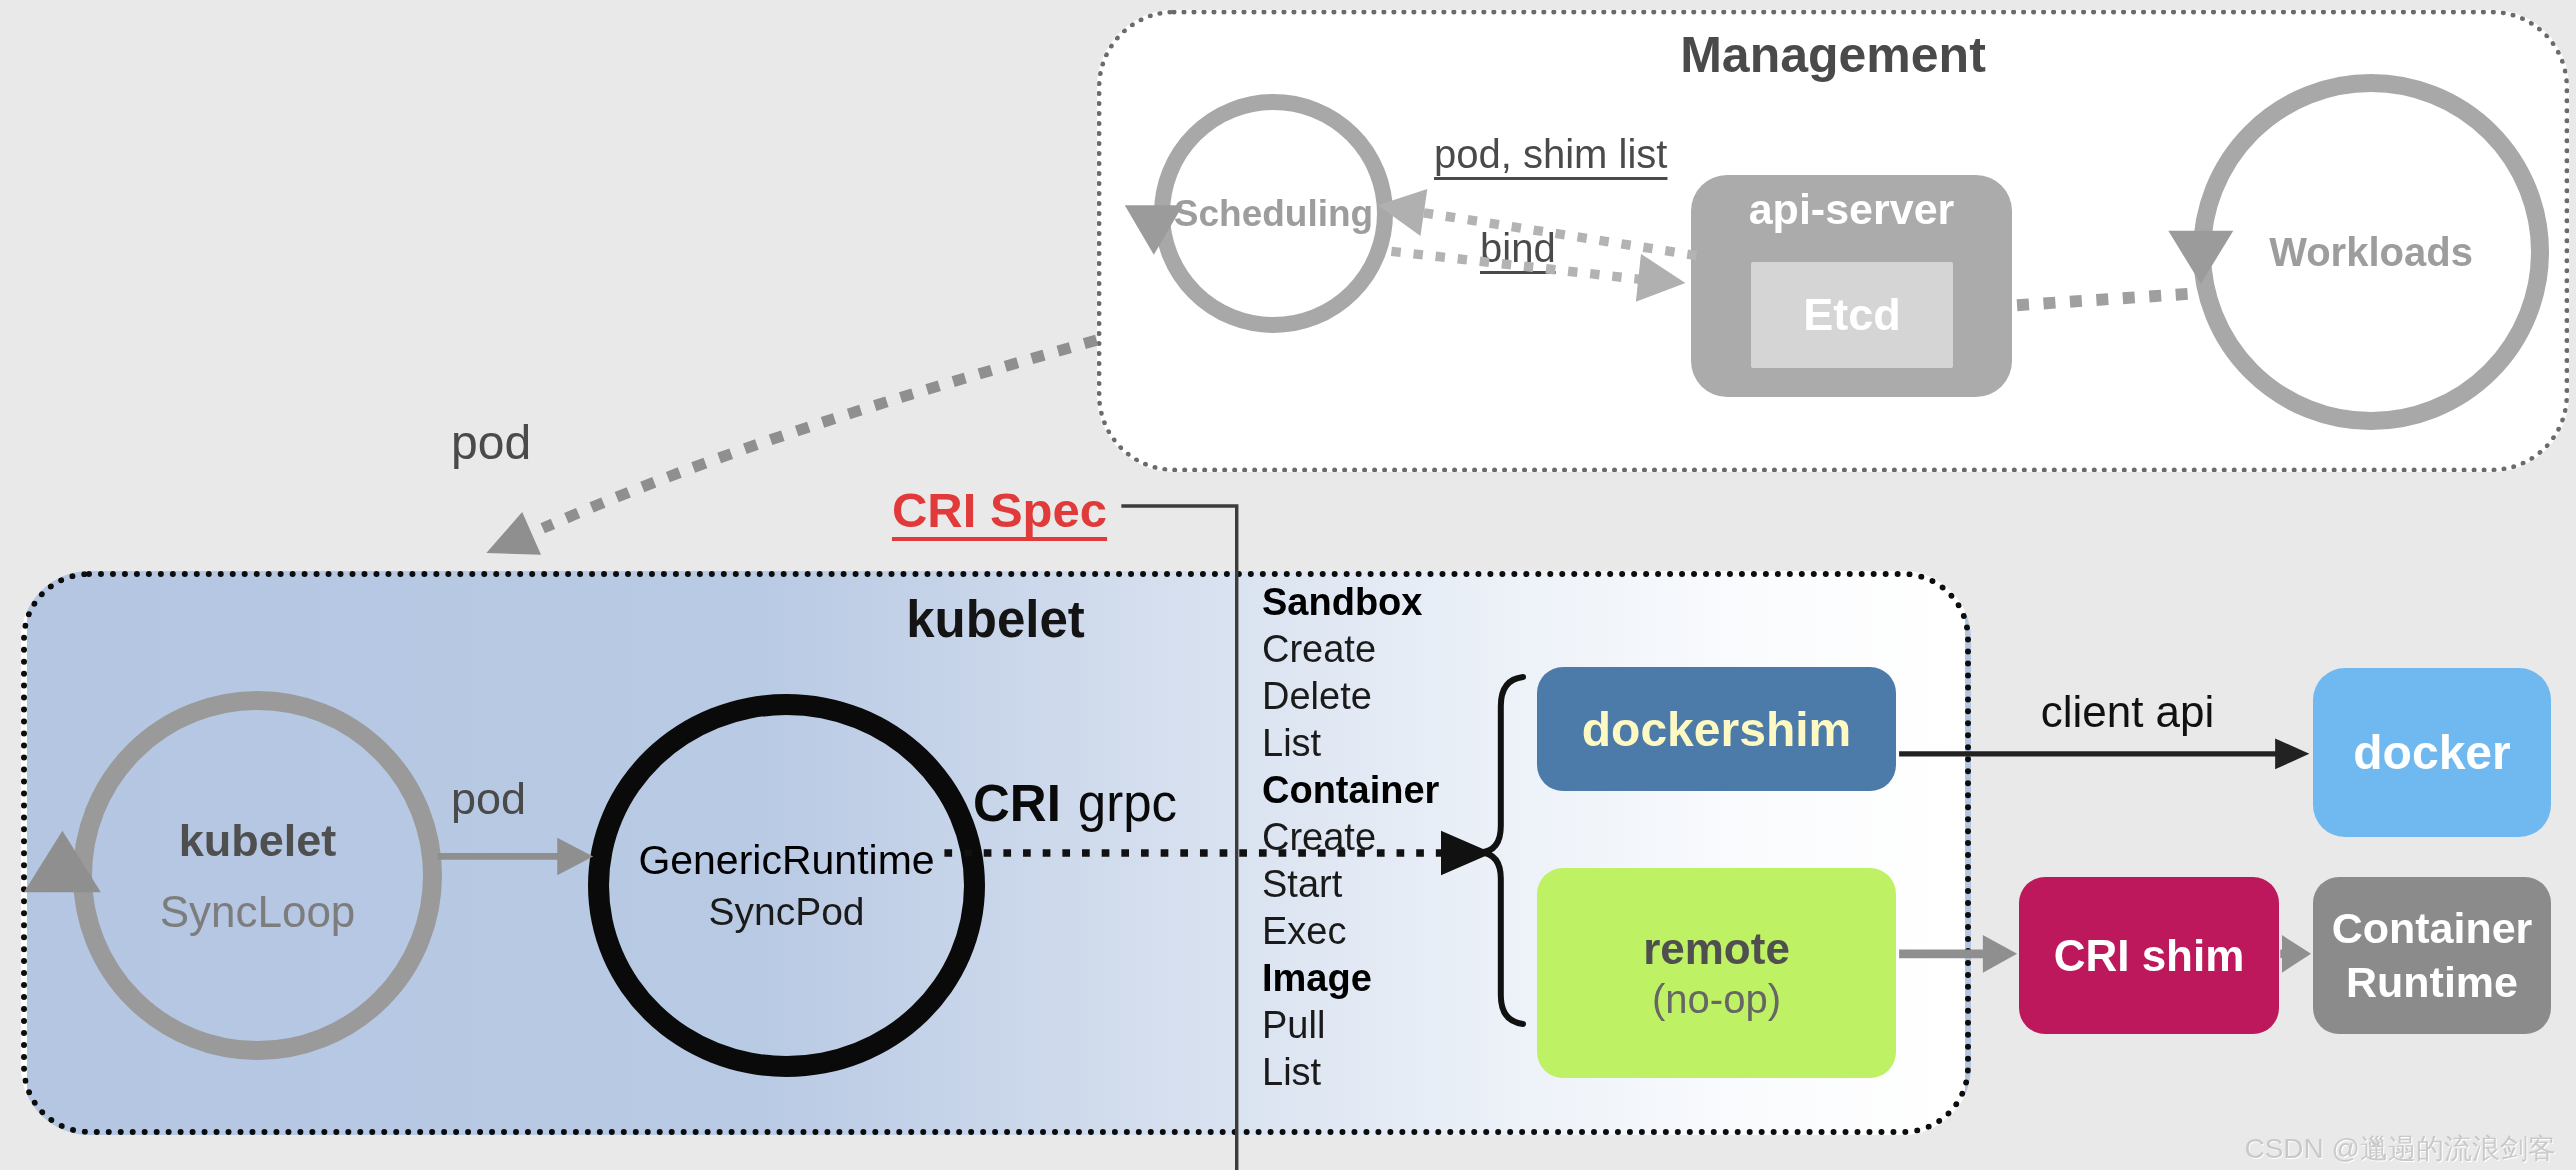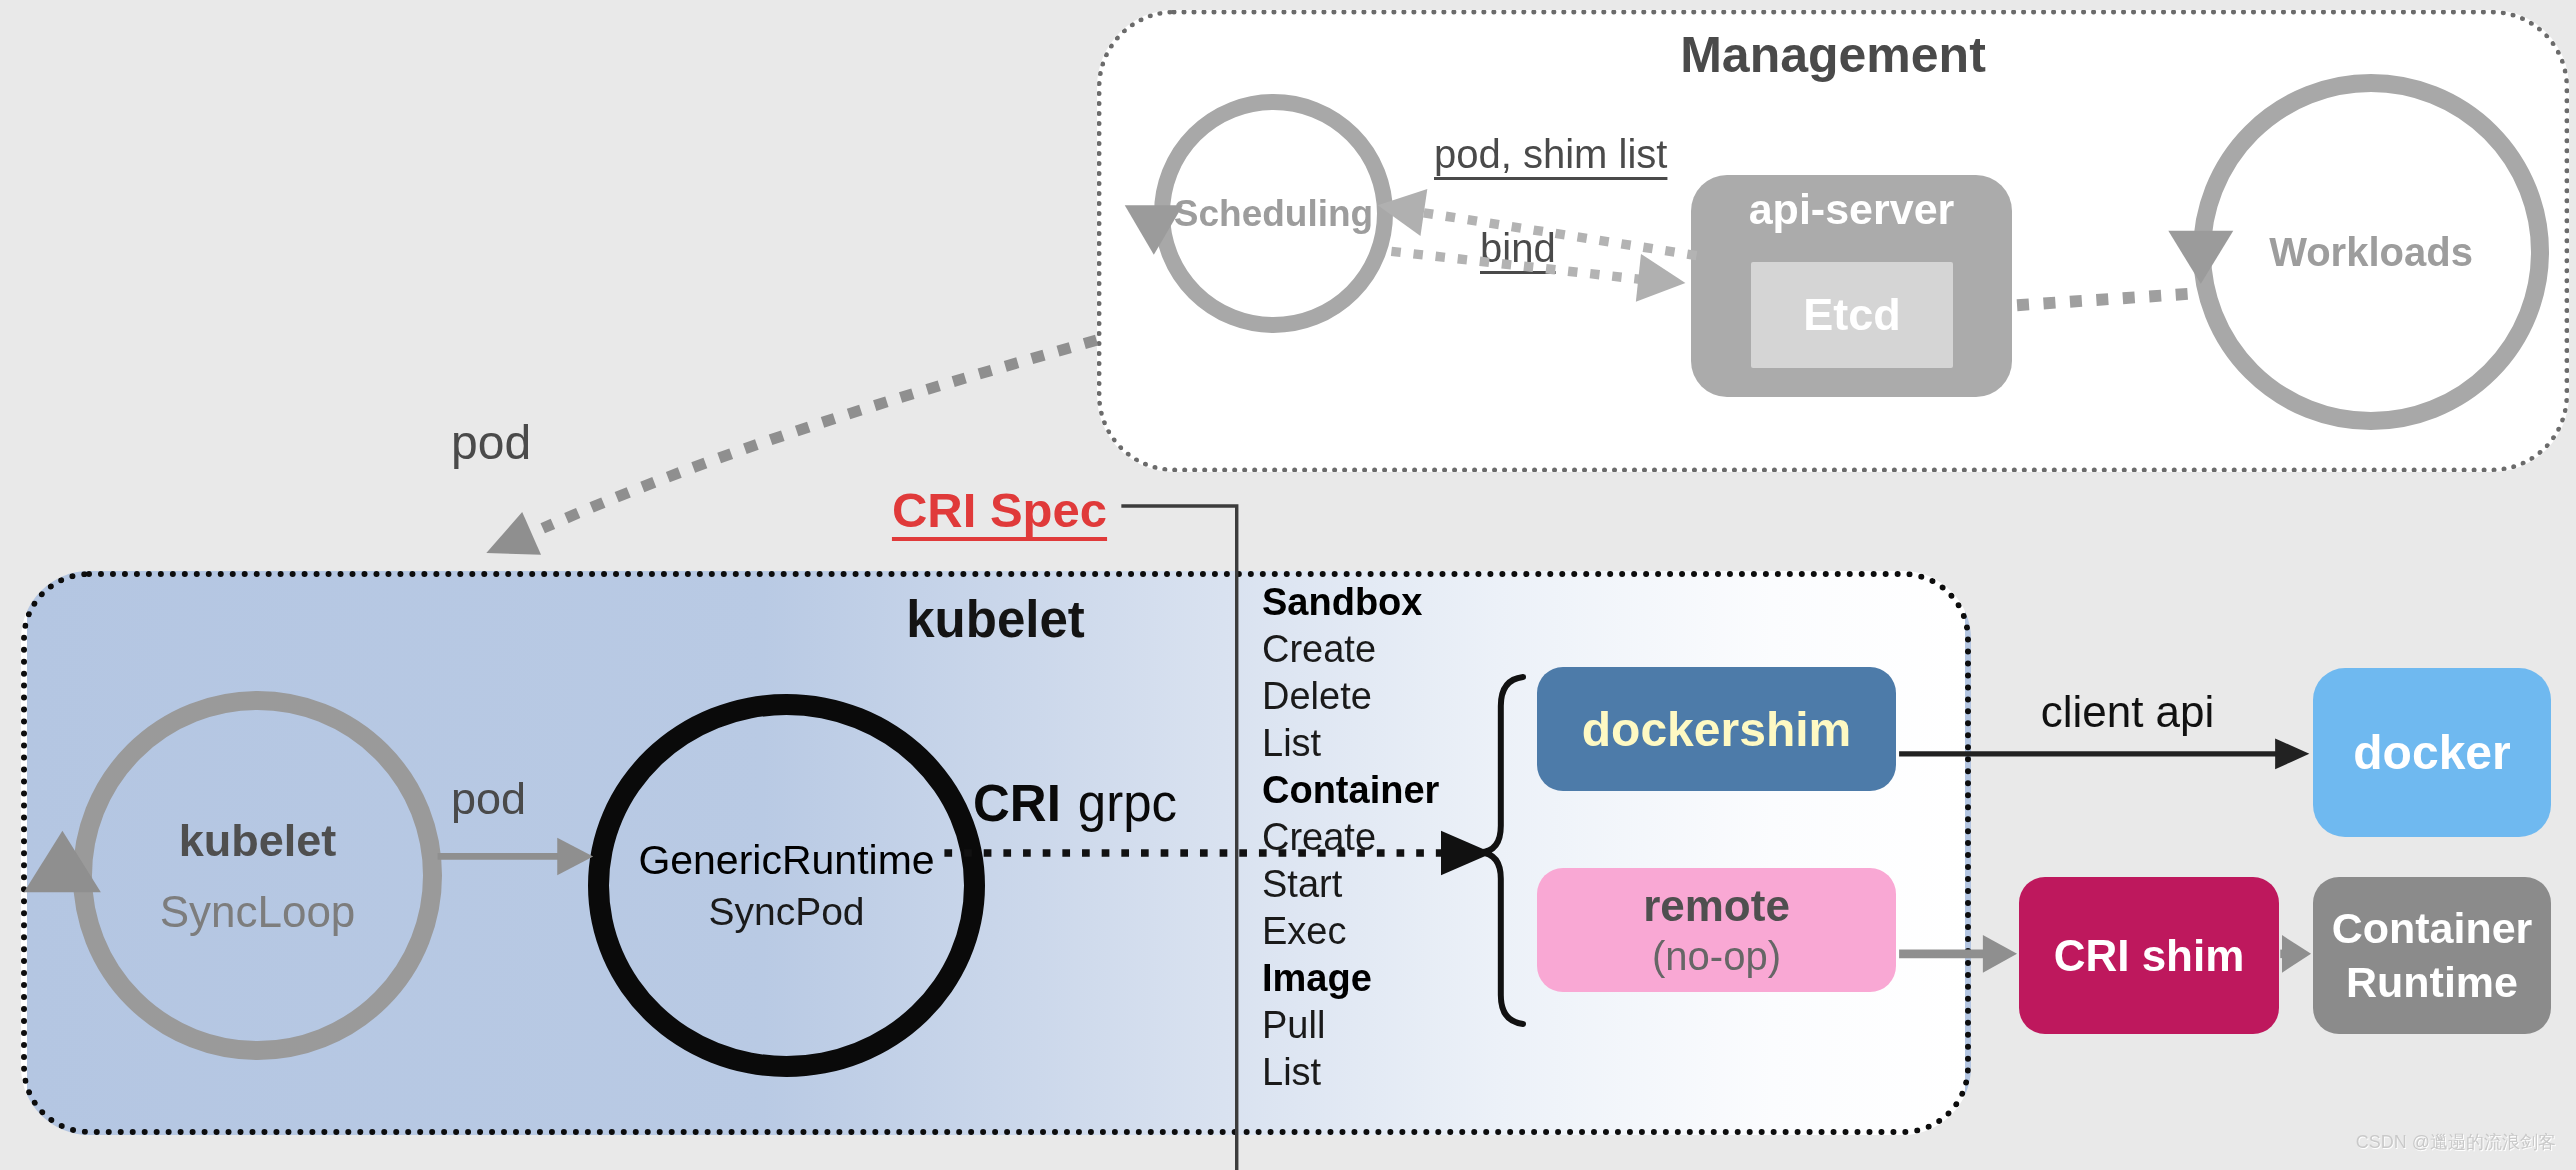--- a/index.html
+++ b/index.html
@@ -97,42 +97,42 @@
   
   .flexbox {
     display:flex; flex-direction:column; align-items:center; justify-content:center;
     text-align:center;
   }
   .box-dockershim {
     left:1537px; top:667px; width:359px; height:124px;
     background:#4d7ba9; border-radius:26px; color:#fef9c3; font-weight:bold; font-size:48px;align-items:center;
   }
   .box-remote {
-    left:1537px; top:868px; width:359px; height:124px;
-    background:#f9a8d4; border-radius:26px;
+    left:1537px; top:868px; width:359px; height:210px;
+    background:#bef264; border-radius:26px;
   }
   .box-remote .l1 { font-size:44px; font-weight:bold; color:#4f4f4f; }
   .box-remote .l2 { font-size:40px; color:#666; margin-top:3.4px; }
   .label-clientapi { left:2008px; top:687px; width:239px; text-align:center; font-size:44px; color:#111; }
   .box-docker {
     left:2313px; top:668px; width:238px; height:169px;
     background:#6fb9f0; border-radius:32px; color:#fff; font-weight:bold; font-size:48px;
   }
   .box-crishim {
     left:2019px; top:877px; width:260px; height:157px;
     background:#be185d; border-radius:26px; color:#fff; font-weight:bold; font-size:44px;
   }
   .box-cruntime {
     left:2313px; top:877px; width:238px; height:157px;
     background:#8b8b8b; border-radius:26px; color:#fff; font-weight:bold; font-size:43px; line-height:1.25;
   }
 
   .watermark {
     left:2214px; top:1130px; width:342px; text-align:right;
-    font-size:18px; color:#c9c9c9; text-shadow:0.9px 0.9px 0 #ffffff;
+    font-size:28px; color:#c9c9c9; text-shadow:0.9px 0.9px 0 #ffffff;
   }
 
   .overlay { position:absolute; left:0; top:0; z-index:10; pointer-events:none; }
 </style>
 </head>
 <body>
 
 <div id="canvas">
 
   <div class="abs management-box"></div>

